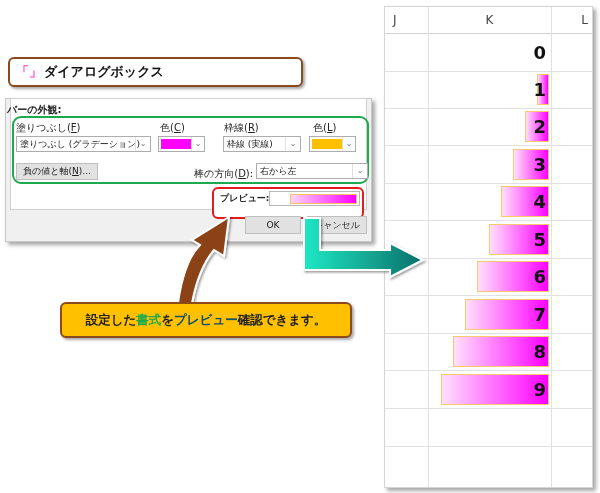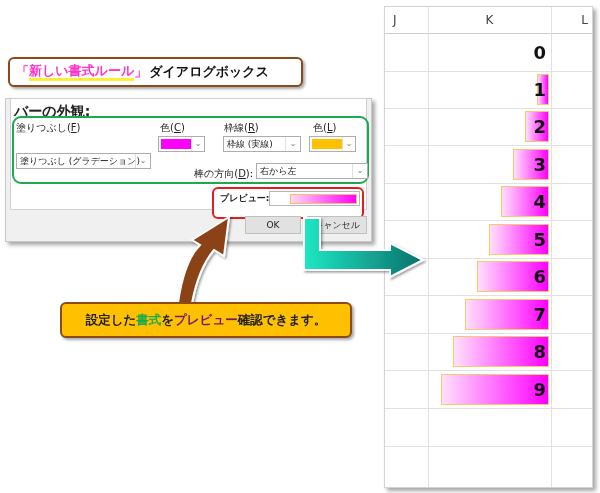--- a/index.html
+++ b/index.html
@@ -15,21 +15,21 @@
   .title-callout .hl-u { color:#ff33cc; border-bottom:3px solid #ffee33; line-height:15px; }
   .title-callout .rest { color:#111; margin-left:2px; }
 
   
   .dialog { position:absolute; left:5px; top:98px; width:365px; height:142px;
     background:#f0f0f0; border:1px solid #c8c8c8; box-shadow:3px 3px 4px rgba(0,0,0,0.35); }
   .dialog .inner { position:absolute; left:4px; top:-1px; width:355px; height:110px;
     background:#fff; border:1px solid #d0d0d0; }
   .lbl { position:absolute; font-size:10px; color:#222; white-space:nowrap; }
   .lbl u { text-decoration:underline; }
-  .sect-title { position:absolute; left:8px; top:4px; font-size:14px; font-weight:bold; color:#222; }
+  .sect-title { position:absolute; left:1px; top:4px; font-size:10px; font-weight:bold; color:#222; }
   .green-box { position:absolute; left:6px; top:17px; width:357px; height:68px;
     border:2.5px solid #1daa4e; border-radius:9px; box-sizing:border-box; }
   .select { position:absolute; height:16px; background:#fff; border:1px solid #adadad;
     box-sizing:border-box; font-size:9px; line-height:14px; padding-left:3px; color:#222; white-space:nowrap; }
   .select .arrow { position:absolute; right:0; top:0; width:14px; height:14px; border-left:1px solid #e0e0e0;
     font-size:8px; text-align:center; color:#777; line-height:14px; }
   .swatch-wrap { position:absolute; height:16px; border:1px solid #adadad; background:#fff; box-sizing:border-box; }
   .swatch { position:absolute; left:2px; top:2px; width:31px; height:10px; }
   .swatch-wrap .arrow { position:absolute; right:0; top:0; width:12px; height:14px; border-left:1px solid #e0e0e0;
     font-size:8px; text-align:center; color:#777; line-height:14px; }
@@ -54,42 +54,41 @@
     background:linear-gradient(to right,#ffe0fb,#ff00ff); border:1px solid #f9c86a; }
   .val { position:absolute; right:4px; top:0; height:37px; line-height:37px; font-size:18px;
     font-weight:bold; color:#111; font-family:"DejaVu Sans", sans-serif; }
 
   
   .bottom-callout { position:absolute; left:60px; top:302px; width:292px; height:36px;
     background:#ffc000; border:2px solid #8a4a1c; border-radius:6px; box-sizing:border-box;
     box-shadow:2px 2px 3px rgba(0,0,0,0.35); display:flex; align-items:center; justify-content:center;
     font-size:12.5px; font-weight:bold; color:#222; white-space:nowrap; }
   .bottom-callout .g { color:#1daa4e; }
-  .bottom-callout .r { color:#701a75; }
+  .bottom-callout .r { color:#0c4a6e; }
 
   svg.arrows { position:absolute; left:0; top:0; }
 </style>
 </head>
 <body>
 
 <div class="title-callout">
   <span class="hl">「</span>
-  <span class="hl-u">新しい書式ルール</span>
   <span class="hl">」</span>
   <span class="rest">ダイアログボックス</span>
 </div>
 
 <div class="dialog">
   <div class="inner"></div>
   <div class="sect-title">バーの外観:</div>
 
   <div class="green-box"></div>
 
   <div class="lbl" style="left:10px; top:22px;"><span>塗りつぶし(</span><u>F</u><span>)</span></div>
-  <div class="select" style="left:10px; top:37px; width:135px;margin-top:17px;">
+  <div class="select" style="left:10px; top:37px; width:135px;">
     <span>塗りつぶし (グラデーション)</span>
     <span class="arrow">⌄</span>
   </div>
 
   <div class="lbl" style="left:154px; top:22px;"><span>色(</span><u>C</u><span>)</span></div>
   <div class="swatch-wrap" style="left:152px; top:37px; width:47px;">
     <span class="swatch" style="background:#ff00ff;"></span>
     <span class="arrow">⌄</span>
   </div>
 
@@ -98,20 +97,21 @@
     <span>枠線 (実線)</span>
     <span class="arrow">⌄</span>
   </div>
 
   <div class="lbl" style="left:307px; top:22px;"><span>色(</span><u>L</u><span>)</span></div>
   <div class="swatch-wrap" style="left:303px; top:37px; width:47px;">
     <span class="swatch" style="background:#ffc000;"></span>
     <span class="arrow">⌄</span>
   </div>
 
+  <div class="btn" style="left:10px; top:64px; width:82px; height:17px; line-height:15px;"><span>負の値と軸(</span><u>N</u><span>)...</span></div>
 
   <div class="lbl" style="left:188px; top:68px;"><span>棒の方向(</span><u>D</u><span>):</span></div>
   <div class="select" style="left:250px; top:64px; width:112px;">
     <span>右から左</span>
     <span class="arrow">⌄</span>
   </div>
 
   <div class="red-box">
     <span class="plabel">プレビュー:</span>
     <div class="pframe">

